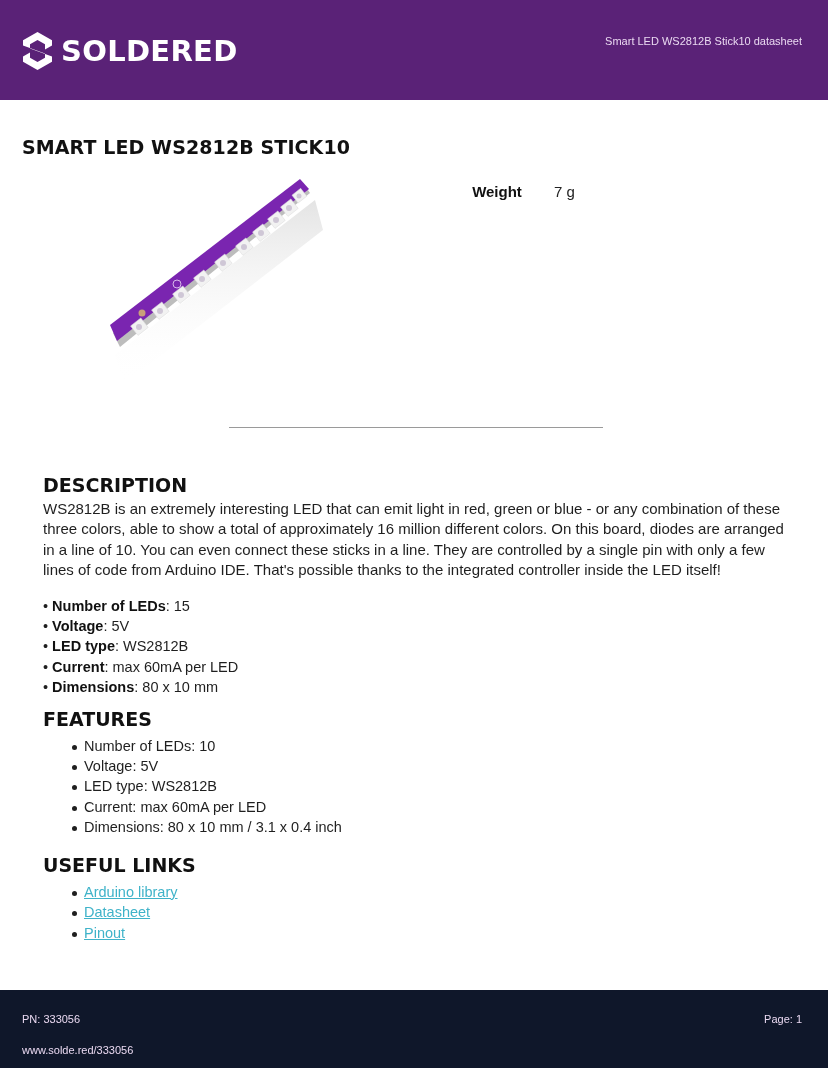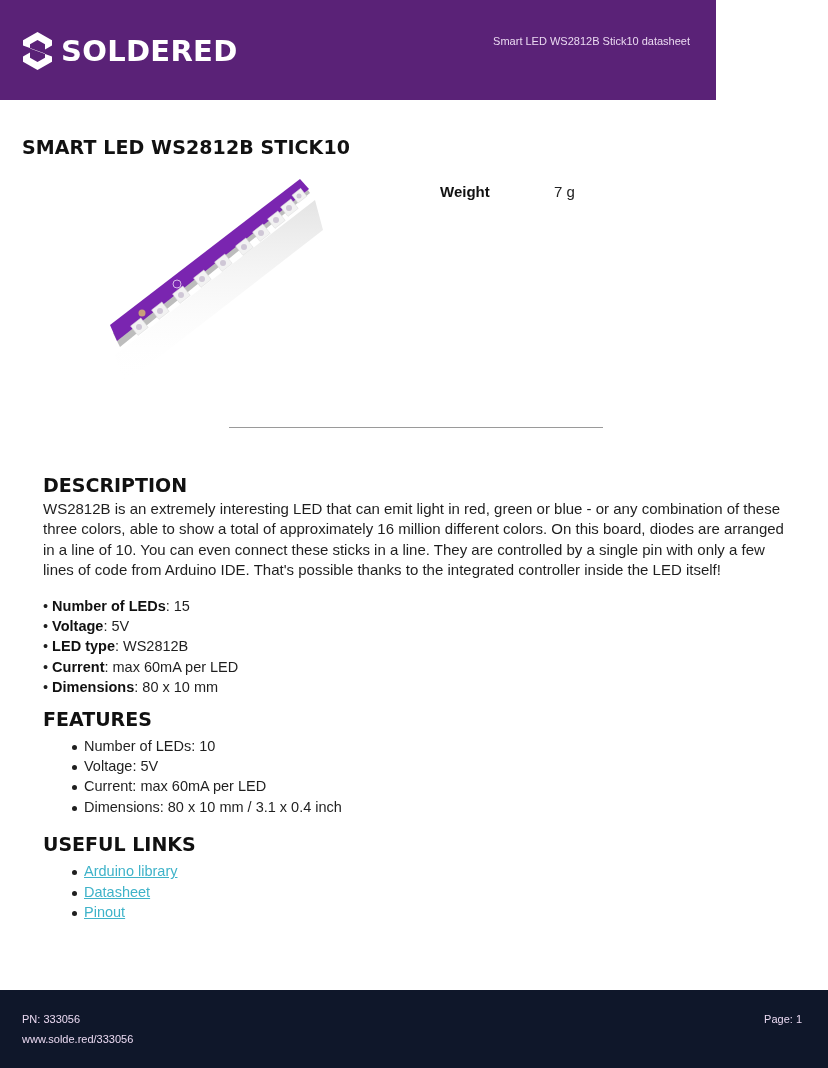--- a/index.html
+++ b/index.html
@@ -1,50 +1,50 @@
 <!DOCTYPE html>
 <html><head>
 <meta charset="utf-8">
 <style>
   * { box-sizing: border-box; margin: 0; padding: 0; }
   html, body { width: 828px; height: 1068px; background: #ffffff; }
   body { font-family: "Liberation Sans", "DejaVu Sans", sans-serif; color: #1a1a1a; position: relative; overflow: hidden; }
 
-  .header { position: absolute; left: 0; top: 0; width: 716px; height: 100px; background: #5a2277; }
+  .header { position: absolute; left: 0; top: 0; width: 828px; height: 100px; background: #5a2277; }
   .logo { position: absolute; left: 21px; top: 31px; display: flex; align-items: center; }
   .logo svg { width: 33px; height: 40px; }
   .logo-text { color: #ffffff; font-family: "DejaVu Sans", sans-serif; font-weight: bold; font-size: 29px; letter-spacing: 0.3px; margin-left: 7px; line-height: 40px; }
   .header-doc-title { position: absolute; right: 26px; top: 35px; color: #ead9f1; font-size: 11px; }
 
   .page-title { position: absolute; left: 22px; top: 136px; font-family: "DejaVu Sans", sans-serif; font-weight: bold; font-size: 19px; color: #111; letter-spacing: 0.1px; }
 
   .product-image { position: absolute; left: 105px; top: 175px; width: 230px; height: 220px; }
 
-  .spec-table { position: absolute; left: 440px; top: 183px; font-size: 15px; }
+  .spec-table { position: absolute; left: 440px; top: 183px; font-size: 15px; text-align: center; }
   .spec-row { display: flex; }
   .spec-key { width: 114px; font-weight: bold; color: #111; }
   .spec-val { color: #222; }
 
   .divider { position: absolute; left: 229px; top: 427px; width: 374px; height: 1px; background: #9a9a9a; }
 
   .content { position: absolute; left: 43px; top: 456px; width: 750px; }
   .section-title { font-family: "DejaVu Sans", sans-serif; font-weight: bold; font-size: 19px; color: #111; line-height: 28px; margin-top: 15px; }
   .desc { font-size: 15px; line-height: 20.4px; color: #1f1f1f; margin-top: 0; }
   .bullets-inline { margin-top: 15px; font-size: 14.5px; line-height: 20.4px; color: #1f1f1f; }
   .bullets-inline .row b { color: #111; }
   .features-title { margin-top: 7px; }
   ul.std { list-style: none; margin-top: 3px; padding-left: 29px; font-size: 14.5px; line-height: 20.4px; color: #1f1f1f; }
   ul.std li { position: relative; padding-left: 12px; }
   ul.std li::before { content: ""; position: absolute; left: 0; top: 9px; width: 5px; height: 5px; border-radius: 50%; background: #1f1f1f; }
   .links-title { margin-top: 13px; }
   ul.std li a { color: #3fb3c9; text-decoration: underline; }
 
   .footer { position: absolute; left: 0; top: 990px; width: 828px; height: 78px; background: #0f172a; }
   .footer .pn { position: absolute; left: 22px; top: 23px; color: #ead9f1; font-size: 11px; }
-  .footer .url { position: absolute; left: 22px; top: 43px; color: #ead9f1; font-size: 11px; }
+  .footer .url { position: absolute; left: 22px; top: 54px; color: #ead9f1; font-size: 11px; }
   .footer .page { position: absolute; right: 26px; top: 23px; color: #ead9f1; font-size: 11px; }
 </style>
 </head>
 <body>
 
 <div class="header">
   <div class="logo">
     <svg viewBox="0 0 33 40">
       <path d="M16.5 1 L31 9.3 L31 14.5 L24 18.5 L24 13.3 L16.5 9 L9 13.3 L9 17.5 L31 25.5 L31 30.7 L16.5 39 L2 30.7 L2 25.5 L9 21.5 L9 26.7 L16.5 31 L24 26.7 L24 22.5 L2 14.5 L2 9.3 Z" fill="#ffffff"></path>
     </svg>
@@ -117,20 +117,21 @@
     <div class="row">• <b>Voltage</b><span>: 5V</span></div>
     <div class="row">• <b>LED type</b><span>: WS2812B</span></div>
     <div class="row">• <b>Current</b><span>: max 60mA per LED</span></div>
     <div class="row">• <b>Dimensions</b><span>: 80 x 10 mm</span></div>
   </div>
 
   <h2 class="section-title features-title">FEATURES</h2>
   <ul class="std">
     <li>Number of LEDs: 10</li>
     <li>Voltage: 5V</li>
+    <li>LED type: WS2812B</li>
     <li>Current: max 60mA per LED</li>
     <li>Dimensions: 80 x 10 mm / 3.1 x 0.4 inch</li>
   </ul>
 
   <h2 class="section-title links-title">USEFUL LINKS</h2>
   <ul class="std">
     <li><a href="#">Arduino library</a></li>
     <li><a href="#">Datasheet</a></li>
     <li><a href="#">Pinout</a></li>
   </ul>

